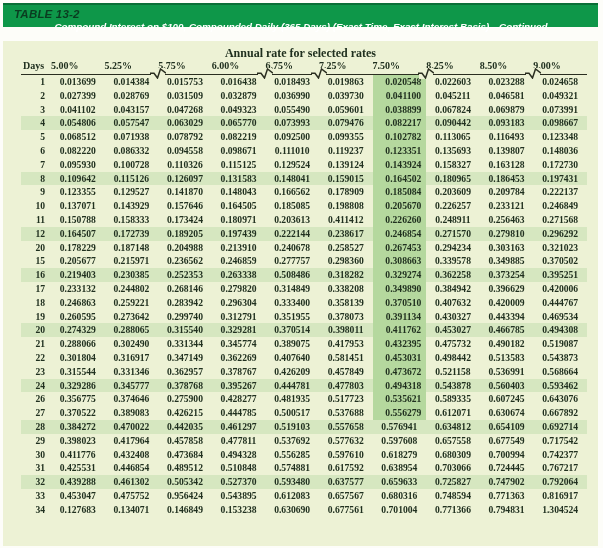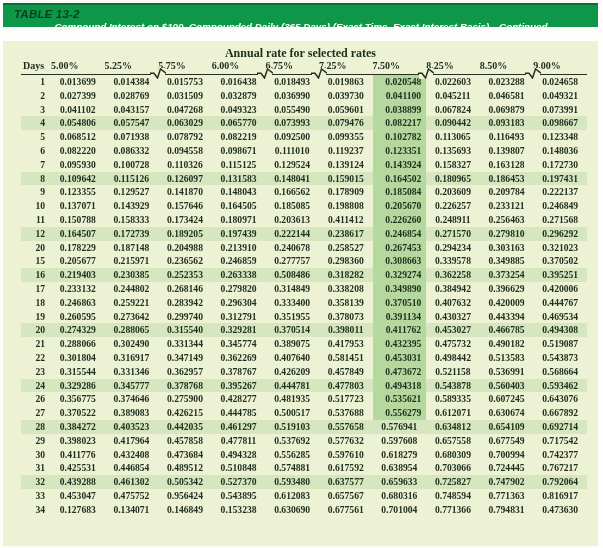--- a/index.html
+++ b/index.html
@@ -405,21 +405,21 @@
               <td>0.500517</td>
               <td>0.537688</td>
               <td class="hl-col">0.556279</td>
               <td>0.612071</td>
               <td>0.630674</td>
               <td>0.667892</td>
             </tr>
             <tr>
               <td class="day hl-row">28</td>
               <td class="hl-row">0.384272</td>
-              <td class="hl-row">0.403523</td>
+              <td class="hl-row">0.470022</td>
               <td class="hl-row">0.442035</td>
               <td class="hl-row">0.461297</td>
               <td class="hl-row">0.519103</td>
               <td class="hl-row">0.557658</td>
               <td class="hl-row">0.576941</td>
               <td class="hl-row">0.634812</td>
               <td class="hl-row">0.654109</td>
               <td class="hl-row">0.692714</td>
             </tr>
             <tr>
@@ -491,19 +491,19 @@
               <td class="day">34</td>
               <td>0.127683</td>
               <td>0.134071</td>
               <td>0.146849</td>
               <td>0.153238</td>
               <td>0.630690</td>
               <td>0.677561</td>
               <td>0.701004</td>
               <td>0.771366</td>
               <td>0.794831</td>
-              <td>0.473630</td>
+              <td>1.304524</td>
             </tr>
           </tbody>
       </table>
     </div>
   </div>
 </div>
 
 </body></html>

